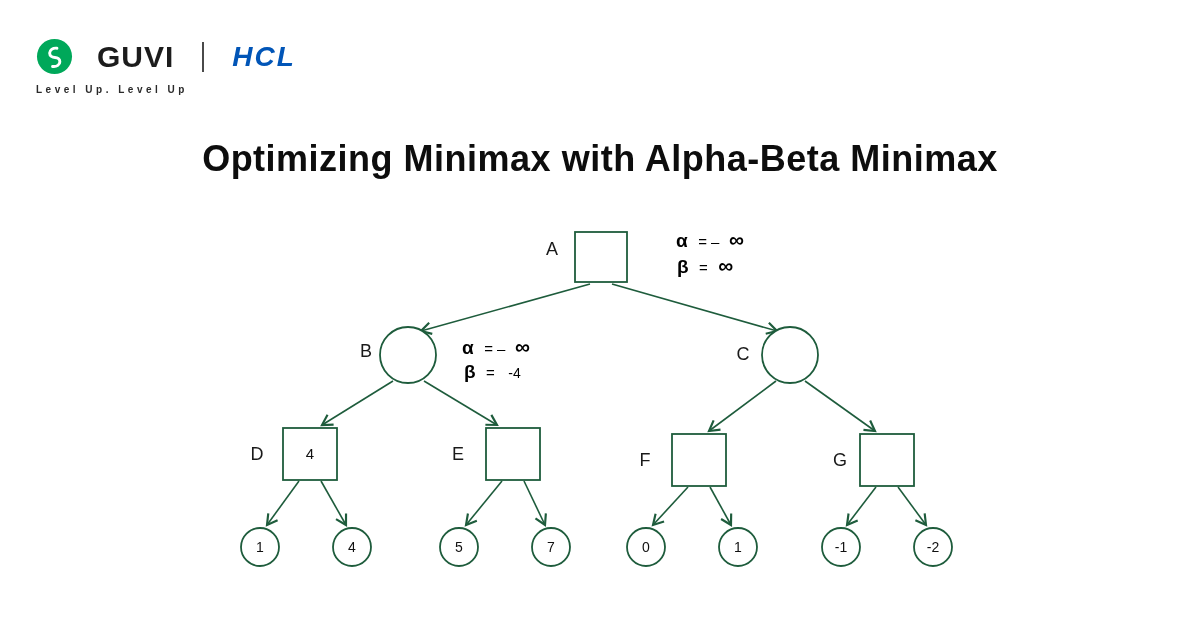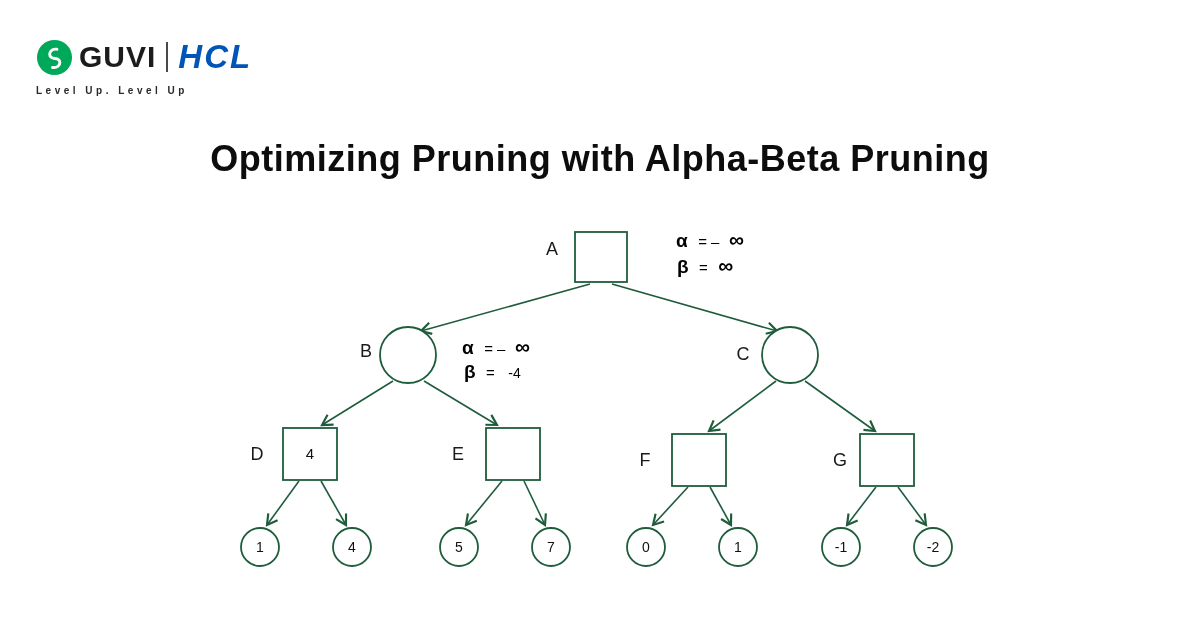--- a/index.html
+++ b/index.html
@@ -18,40 +18,40 @@
   }
   
   .header{
     position:absolute;
     top:38px;
     left:36px;
   }
   .brand-row{
     display:flex;
     align-items:center;
-    gap:6px;
+    gap:24px;
   }
   .logo-badge{
     width:37px;height:37px;
     display:inline-block;
   }
   .brand-text{
     font-size:30px;
     font-weight:700;
     letter-spacing:1px;
     color:#1c1c1c;
   }
   .brand-divider{
     width:2px;
     height:30px;
     background:#4a4a4a;
     margin:0 4px;
   }
   .partner-text{
-    font-size:33px;
+    font-size:28px;
     font-weight:800;
     font-style:italic;
     letter-spacing:2px;
     color:var(--hcl-blue);
   }
   .tagline{
     margin-top:9px;
     font-size:10px;
     font-weight:600;
     letter-spacing:3.5px;
@@ -133,21 +133,21 @@
         <path d="M21.5 10.5 c-4.5 -0.5 -7.5 2 -7.5 5 c0 3 2.8 4.5 5.5 4.6 c2.8 0.1 5 1.7 5 4.3 c0 3 -3 5.4 -7.5 4.8" stroke="#ffffff" stroke-width="3" fill="none" stroke-linecap="round"></path>
       </svg>
     </span>
     <span class="brand-text">GUVI</span>
     <span class="brand-divider"></span>
     <span class="partner-text">HCL</span>
   </div>
   <div class="tagline">Level Up. Level Up</div>
 </header>
 
-<h1 class="page-title">Optimizing Pruning with Alpha-Beta Pruning</h1>
+<h1 class="page-title">Optimizing Minimax with Alpha-Beta Minimax</h1>
 
 <svg class="tree-svg" viewBox="0 0 1200 630">
   <defs>
     <marker id="arrow" viewBox="0 0 10 10" refX="8" refY="5" markerWidth="9" markerHeight="9" orient="auto">
       <path class="arrow-head" d="M1,1 L8,5 L1,9"></path>
     </marker>
   </defs>
 
   <line class="edge" x1="590" y1="284" x2="421" y2="331"></line>
   <line class="edge" x1="612" y1="284" x2="777" y2="331"></line>

